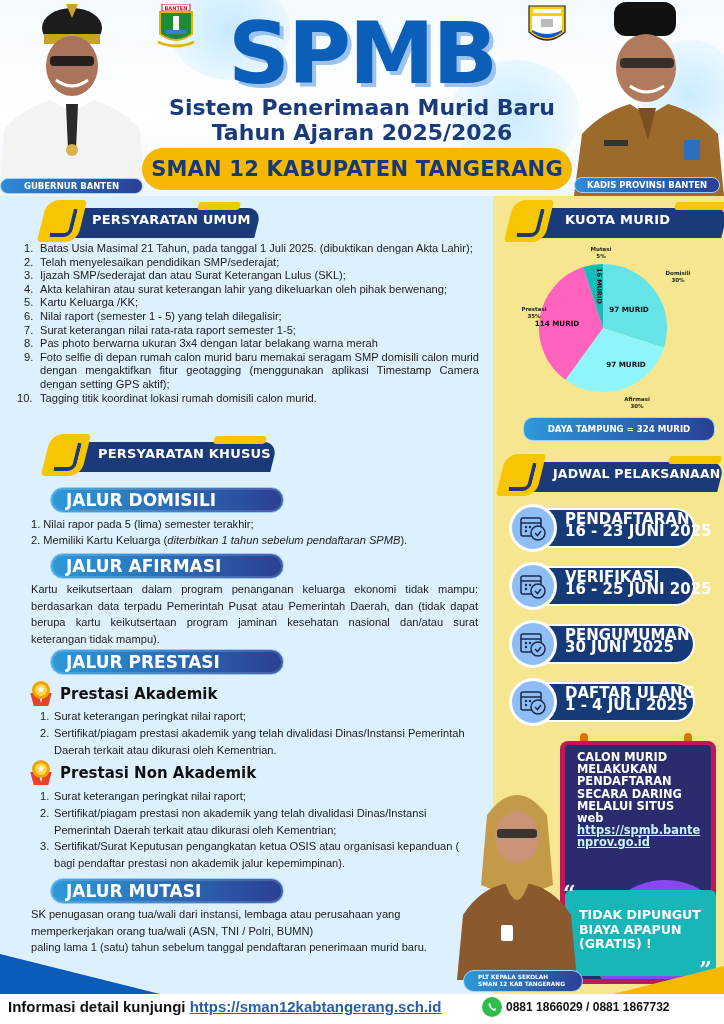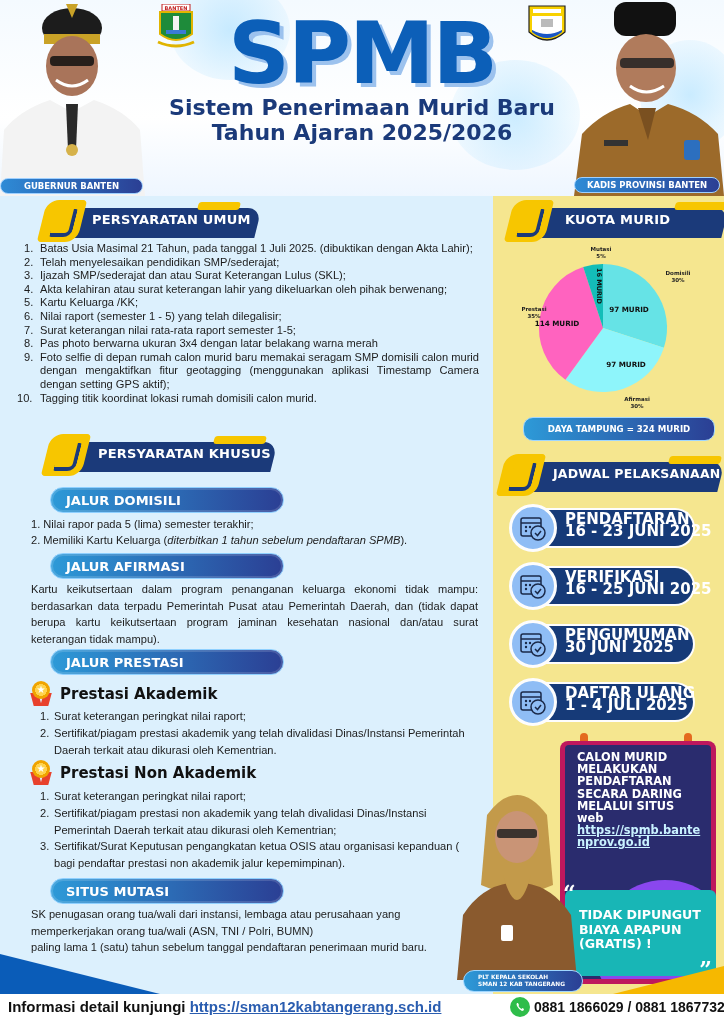--- a/index.html
+++ b/index.html
@@ -95,21 +95,21 @@
     position: absolute; font-size: 11.1px; line-height: 13.6px; color: #1c1c1c;
     list-style: none;
   }
   ol.req li { position: relative; padding-left: 14px; text-align: justify; }
   ol.req li .num { position: absolute; left: 0; }
   .jalur-pill {
     position: absolute; left: 50px; width: 234px; height: 26px; border-radius: 13px;
     background: linear-gradient(90deg, #2d9ad8 0%, #2b3f94 100%);
     border: 1px solid #8fd0ff;
     box-shadow: inset 0 0 0 2px rgba(255,255,255,0.15);
-    color: #fff; font-family: "DejaVu Sans", sans-serif; font-weight: bold; font-size: 13px;
+    color: #fff; font-family: "DejaVu Sans", sans-serif; font-weight: bold; font-size: 17px;
     display: flex; align-items: center; padding-left: 15px;
   }
   .para {
     position: absolute; left: 31px; width: 447px; font-size: 11.1px; line-height: 16.7px; color: #1c1c1c; text-align: justify;
   }
   .para-left { text-align: left; }
   .sub-head {
     position: absolute; left: 30px; display: flex; align-items: center; gap: 8px;
     font-family: "DejaVu Sans", sans-serif; font-weight: bold; font-size: 15px; color: #111;
   }
@@ -192,21 +192,21 @@
   .footer {
     position: absolute; left: 0; top: 994px; width: 724px; height: 30px; background: #fff;
   }
   .footer-info {
     position: absolute; left: 8px; top: 4px; font-family: "Liberation Sans", sans-serif; font-weight: bold; font-size: 15px; color: #111;
     white-space: nowrap;
   }
   .footer-info a { color: #2a5db0; text-decoration: underline; }
   .footer-phone {
     position: absolute; left: 482px; top: 3px; display: flex; align-items: center; gap: 4px;
-    font-family: "Liberation Sans", sans-serif; font-weight: bold; font-size: 14px; color: #111; white-space: nowrap; margin-left: 28px;
+    font-family: "Liberation Sans", sans-serif; font-weight: bold; font-size: 12px; color: #111; white-space: nowrap;
   }
   .wa-icon { width: 20px; height: 20px; border-radius: 50%; background: #2fbd4a; display: flex; align-items: center; justify-content: center; }
 </style>
 </head>
 <body>
 
 <div class="header">
   <div class="blob" style="left:170px;top:-20px;width:120px;height:100px;"></div>
   <div class="blob" style="left:450px;top:60px;width:130px;height:110px;"></div>
   <div class="blob" style="left:640px;top:40px;width:100px;height:110px;"></div>
@@ -247,20 +247,21 @@
     <path d="M4 2 L40 2 L40 28 Q22 44 4 28 Z" fill="#f8d100" stroke="#222" stroke-width="1.2"></path>
     <rect x="8" y="5" width="28" height="4" fill="#fff"></rect>
     <path d="M7 12 L37 12 L37 26 Q22 38 7 26 Z" fill="#fff"></path>
     <rect x="16" y="15" width="12" height="8" fill="#bbb"></rect>
     <path d="M7 26 Q22 34 37 26 L37 28 Q22 40 7 28 Z" fill="#1a56c4"></path>
   </svg>
 
   <div class="spmb-title">SPMB</div>
   <div class="subtitle l1">Sistem Penerimaan Murid Baru</div>
   <div class="subtitle l2">Tahun Ajaran 2025/2026</div>
+  <div class="school-pill">SMAN 12 KABUPATEN TANGERANG</div>
 </div>
 <div class="name-tag tag-gov">GUBERNUR BANTEN</div>
 <div class="name-tag tag-kadis">KADIS PROVINSI BANTEN</div>
 
 <div class="left-panel">
 
   <div class="sec-banner" style="left:42px;top:4px;width:220px;">
     <div class="bar" style="width:196px;"></div>
     <div class="accent-top" style="left:156px;width:42px;"></div>
     <div class="emblem"></div>
@@ -318,21 +319,21 @@
         <div class="disc">★</div>
       </div>
     <span>Prestasi Non Akademik</span>
   </div>
   <ol class="req" style="left:40px;top:592px;width:430px;line-height:16.8px;">
     <li><span class="num">1.</span><span>Surat keterangan peringkat nilai raport;</span></li>
     <li style="text-align:left;"><span class="num">2.</span><span>Sertifikat/piagam prestasi non akademik yang telah divalidasi Dinas/Instansi Pemerintah Daerah terkait atau dikurasi oleh Kementrian;</span></li>
     <li style="text-align:left;"><span class="num">3.</span><span>Sertifikat/Surat Keputusan pengangkatan ketua OSIS atau organisasi kepanduan ( bagi pendaftar prestasi non akademik jalur kepemimpinan).</span></li>
   </ol>
 
-  <div class="jalur-pill" style="top:682px;">SITUS MUTASI</div>
+  <div class="jalur-pill" style="top:682px;">JALUR MUTASI</div>
   <div class="para para-left" style="top:710px;">
     <div>SK penugasan orang tua/wali dari instansi, lembaga atau perusahaan yang</div>
     <div>memperkerjakan orang tua/wali (ASN, TNI / Polri, BUMN)</div>
     <div>paling lama 1 (satu) tahun sebelum tanggal pendaftaran penerimaan murid baru.</div>
   </div>
 
   <div class="corner-blue"></div>
 </div>
 
 <div class="right-panel">

